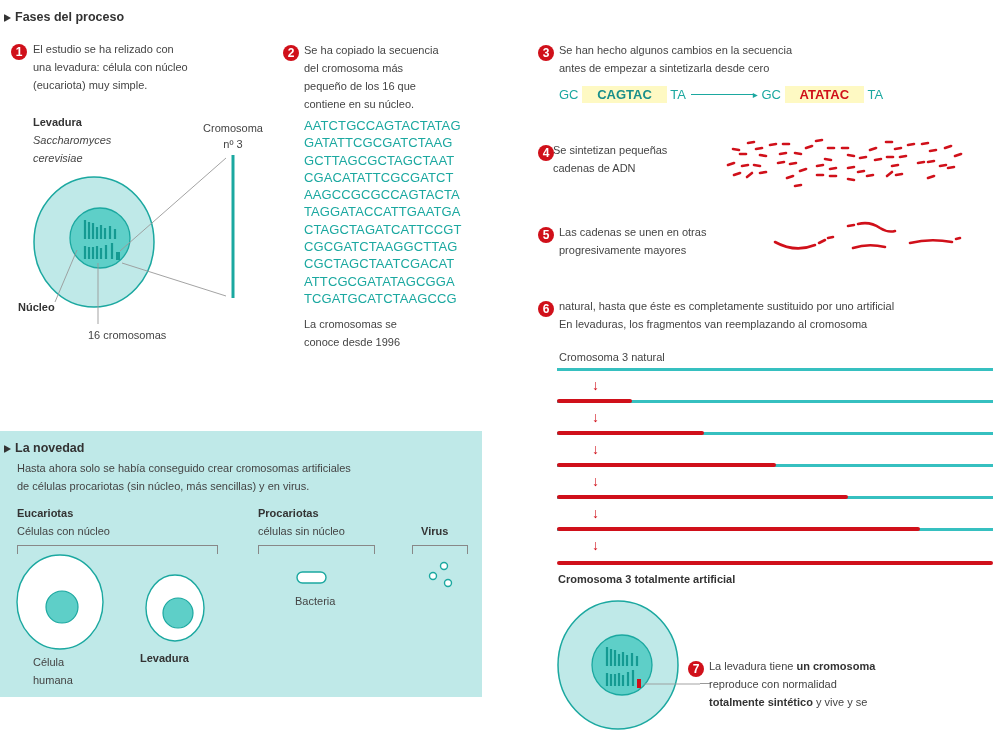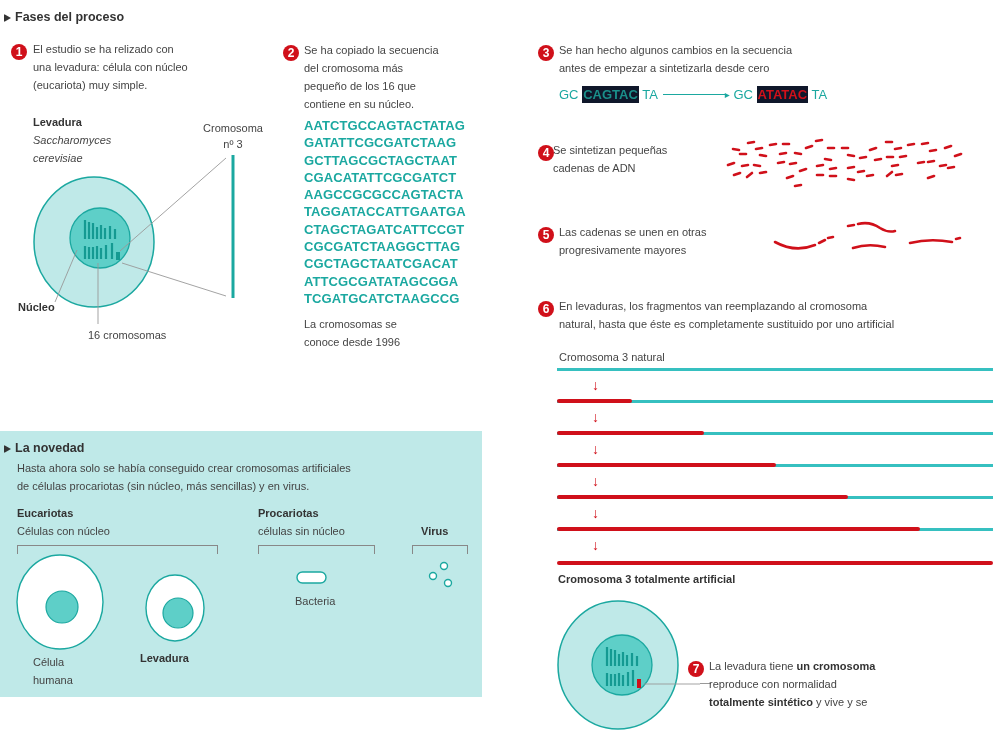--- a/index.html
+++ b/index.html
@@ -4,21 +4,21 @@
 <style>
   html,body{margin:0;padding:0;background:#fff;}
   body{width:1000px;height:739px;position:relative;overflow:hidden;font-family:"Liberation Sans",sans-serif;color:#444;}
   .abs{position:absolute;}
   .txt{font-size:11px;line-height:18px;color:#444;}
   .hdr{font-size:12.5px;font-weight:bold;color:#333;}
   .tri{display:inline-block;width:0;height:0;border-top:4.5px solid transparent;border-bottom:4.5px solid transparent;border-left:7px solid #333;margin-right:4px;vertical-align:-1px;border-radius:1px;}
   .num{position:absolute;width:16px;height:16px;border-radius:50%;background:#d0101a;color:#fff;font-weight:bold;font-size:12px;line-height:16px;text-align:center;}
   .seq{font-size:13px;line-height:17.3px;color:#1ba8a0;letter-spacing:0.1px;}
   .teal{color:#1ba8a0;}
-  .box-hl{background:#0f172a;padding:1px 1px;font-weight:bold;}
+  .box-hl{background:#fef9c3;padding:1px 15px;font-weight:bold;}
   .red{color:#d0101a;}
   .novedad{left:0;top:431px;width:482px;height:266px;background:#bfe9e8;}
   .bracket{position:absolute;border:1px solid #888;border-bottom:none;height:8px;}
   .line-row{position:absolute;left:557px;width:436px;height:3px;background:#36c0c0;}
   .line-row .redpart{position:absolute;left:0;top:-1px;height:4px;background:#d0101a;border-radius:2px;}
   .arrow{position:absolute;left:592px;color:#d0101a;font-size:14px;line-height:14px;}
 </style>
 </head>
 <body>
 
@@ -71,21 +71,21 @@
 <div class="abs txt" style="left:18px;top:298px;font-weight:bold;color:#333;">Núcleo</div>
 <div class="abs txt" style="left:88px;top:326px;">16 cromosomas</div>
 
 <div class="num" style="left:283px;top:45px;">2</div>
 <div class="abs txt" style="left:304px;top:41px;">
   <div>Se ha copiado la secuencia</div>
   <div>del cromosoma más</div>
   <div>pequeño de los 16 que</div>
   <div>contiene en su núcleo.</div>
 </div>
-<div class="abs seq" style="left:304px;top:117px;font-weight:bold;">
+<div class="abs seq" style="left:304px;top:117px;">
   <div>AATCTGCCAGTACTATAG</div>
   <div>GATATTCGCGATCTAAG</div>
   <div>GCTTAGCGCTAGCTAAT</div>
   <div>CGACATATTCGCGATCT</div>
   <div>AAGCCGCGCCAGTACTA</div>
   <div>TAGGATACCATTGAATGA</div>
   <div>CTAGCTAGATCATTCCGT</div>
   <div>CGCGATCTAAGGCTTAG</div>
   <div>CGCTAGCTAATCGACAT</div>
   <div>ATTCGCGATATAGCGGA</div>
@@ -188,22 +188,22 @@
     <path d="M88 11 L94 10"></path>
       <path d="M98 9 Q110 6 120 13 Q128 18 135 16"></path>
     <path d="M93 33 Q108 28 125 32"></path>
     <path d="M150 28 Q170 23 192 27"></path>
       <path d="M196 24 L200 23"></path>
   </g>
 </svg>
 
 <div class="num" style="left:538px;top:301px;">6</div>
 <div class="abs txt" style="left:559px;top:297px;">
+  <div>natural, hasta que éste es completamente sustituido por uno artificial</div>
   <div>En levaduras, los fragmentos van reemplazando al cromosoma</div>
-  <div>natural, hasta que éste es completamente sustituido por uno artificial</div>
 </div>
 <div class="abs txt" style="left:559px;top:348px;">Cromosoma 3 natural</div>
 
 <div class="line-row" style="top:368px;"></div>
 <div class="arrow" style="top:378px;">↓</div>
 <div class="line-row" style="top:400px;">
     <div class="redpart" style="width:75px;"></div>
   </div>
 <div class="arrow" style="top:410px;">↓</div>
 <div class="line-row" style="top:432px;">

